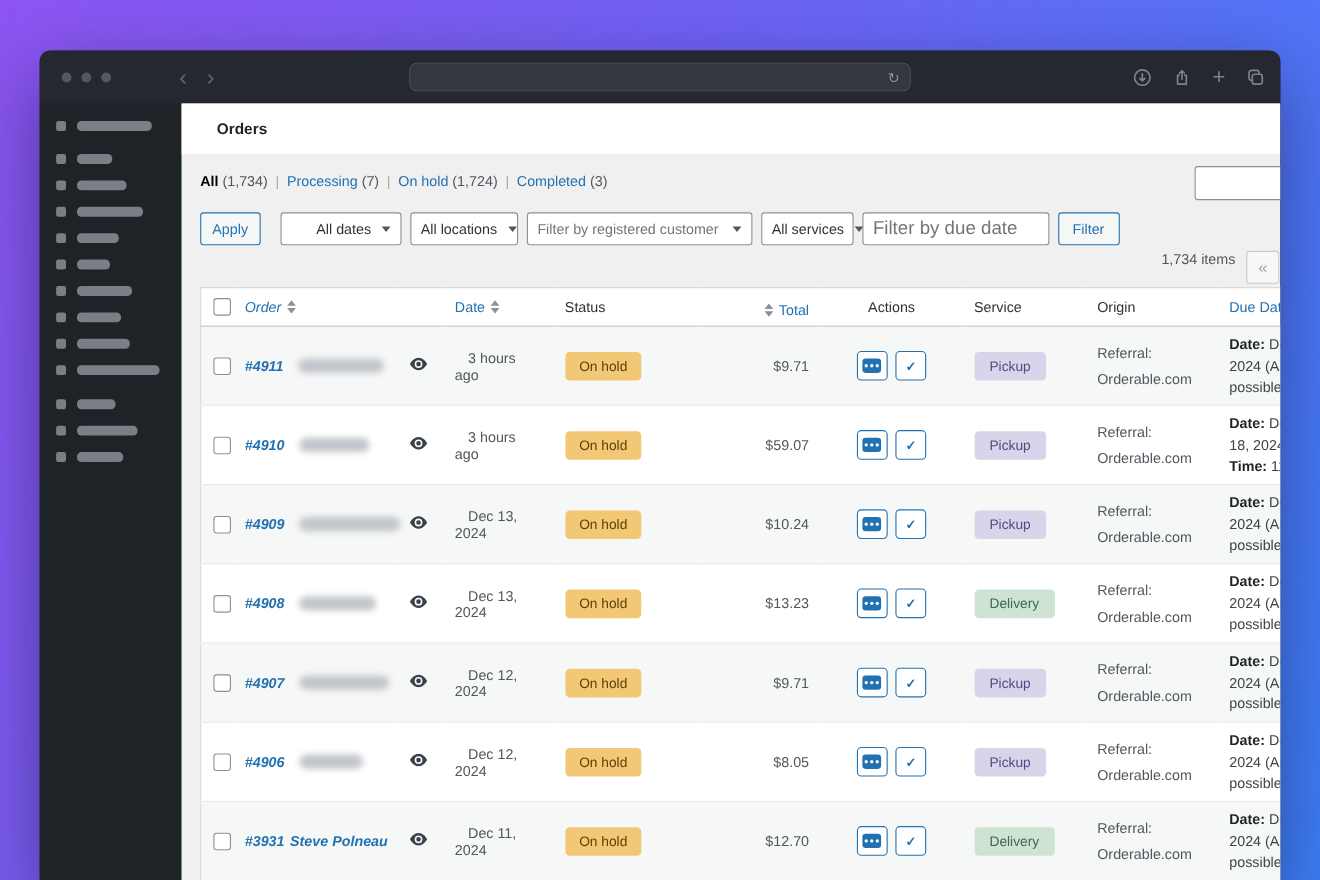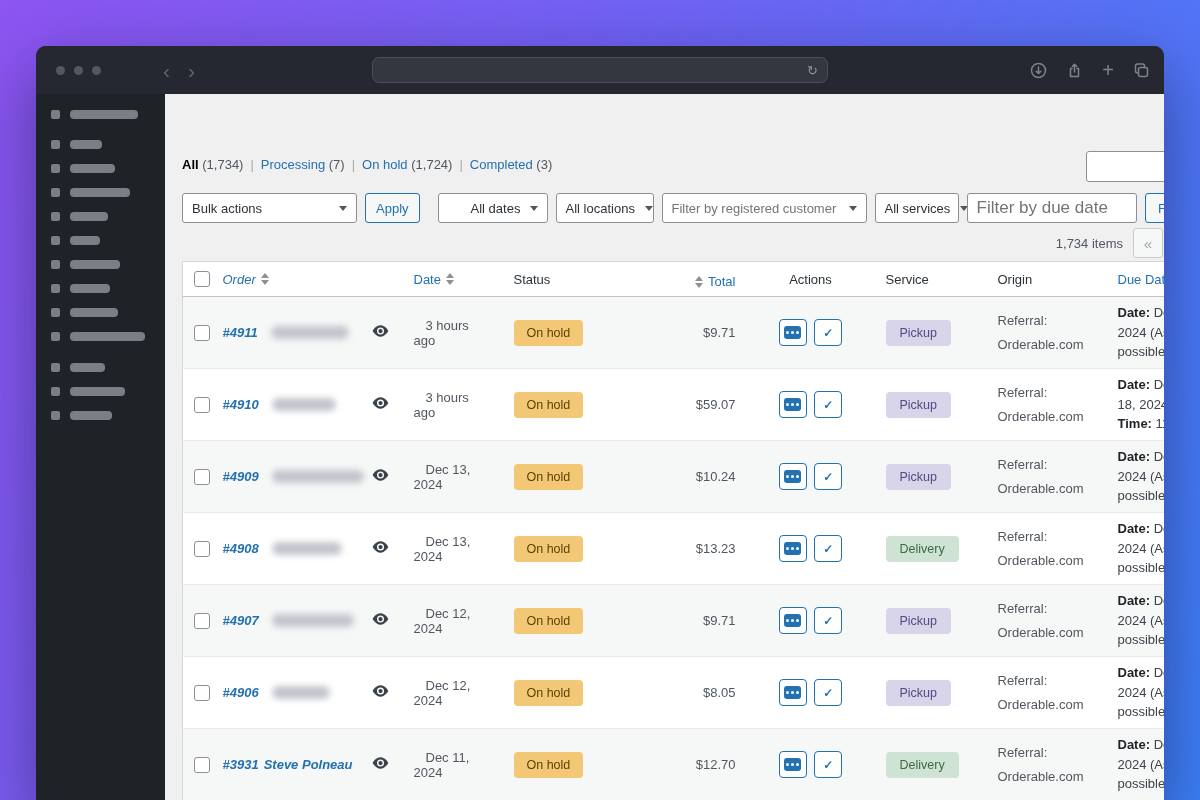--- a/index.html
+++ b/index.html
@@ -64,21 +64,21 @@
   }
   .ctl .placeholder { color:#757575; }
   .chev { width:0; height:0; border-left:4px solid transparent; border-right:4px solid transparent; border-top:5px solid #50575e; margin-left:10px; flex:none; }
   .w-bulk { width:175px; } .w-dates { width:110px; margin-left:10px;padding-left:32px; } .w-loc { width:98px; }
   .w-cust { width:205px; } .w-svc { width:84px; }
   .ctl-input { width:170px; height:30px; border:1px solid #8c8f94; border-radius:3px; background:#fff; padding:0 9px; font-size:17px; color:#b91c1c; }
   .ctl-input::placeholder { color:#757575; }
   .btn { height:30px; background:#f6f7f7; border:1px solid #2271b1; border-radius:3px; color:#2271b1; font-size:13px; padding:0 10px; cursor:pointer; font-family:inherit; }
   .btn.filter { width:56px; flex:none; }
 
-  .tablenav { position:absolute; top:134px; left:17px; width:981px; display:flex; justify-content:flex-end; align-items:center; gap:10px; }
+  .tablenav { position:absolute; top:134px; left:17px; width:981px; display:flex; justify-content:flex-end; align-items:flex-start; gap:10px; }
   .items-count { color:#50575e; }
   .page-btn {
     width:30px; height:30px; border:1px solid #c9cace; background:#f6f7f7; color:#9ea2a6;
     border-radius:3px; font-size:15px; line-height:1; cursor:default; font-family:inherit;
   }
 
   
   .table-wrap { position:absolute; top:167px; left:17px; }
   table { border-collapse:collapse; table-layout:fixed; width:1050px; background:#fff; border:1px solid #d5d6d9; }
   thead th {
@@ -220,32 +220,31 @@
           <span class="sk-bar" style="width:55px"></span>
         </div>
       <div class="sk-item">
           <span class="sk-icon"></span>
           <span class="sk-bar" style="width:42px"></span>
         </div>
     </aside>
 
     <main class="content">
 
+      <div class="topbar">
+        <h1>Orders</h1>
+      </div>
 
       <div class="views">
         <a href="#"><span class="current-label">All</span> <span class="count">(1,734)</span></a><span class="sep">|</span><a href="#"><span>Processing</span> <span class="count">(7)</span></a><span class="sep">|</span><a href="#"><span>On hold</span> <span class="count">(1,724)</span></a><span class="sep">|</span><a href="#"><span>Completed</span> <span class="count">(3)</span></a>
       </div>
 
       <input class="search-input" type="text" style="">
 
       <div class="filters">
-        <div class="ctl w-bulk">
-            <span>Bulk actions</span>
-            <i class="chev"></i>
-          </div>
         <button class="btn">Apply</button>
         <div class="ctl w-dates">
             <span>All dates</span>
             <i class="chev"></i>
           </div>
         <div class="ctl w-loc">
             <span>All locations</span>
             <i class="chev"></i>
           </div>
         <div class="ctl w-cust">

